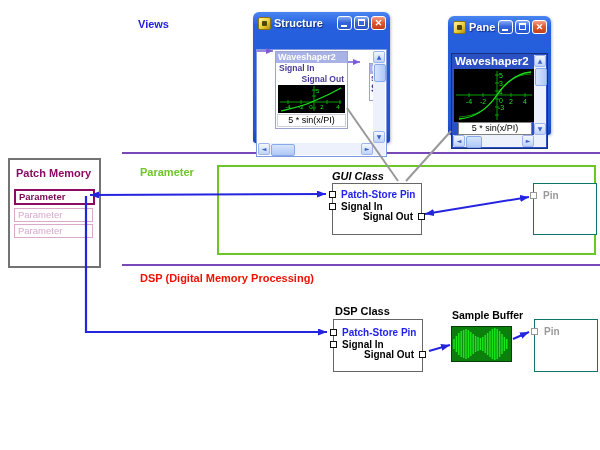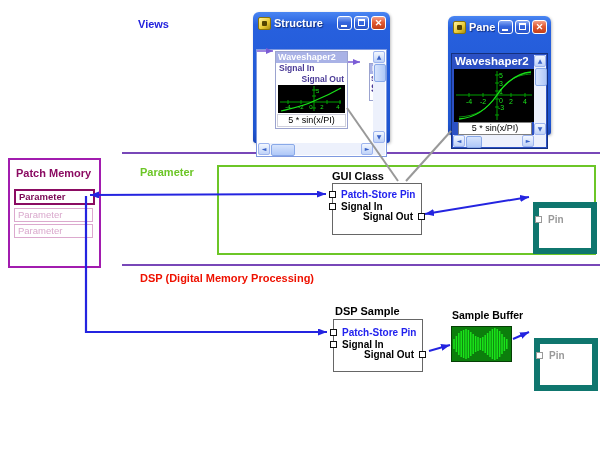--- a/index.html
+++ b/index.html
@@ -59,33 +59,33 @@
   .se-caption{font-size:9px;color:#000;text-align:center;height:11px;line-height:11px;margin:1px;border:1px solid #D0D0DC;}
 
   
   #panel-content{background:#2B50C4;border-color:#14307E;}
   .panel-heading{position:absolute;left:3px;top:1px;color:#fff;font-weight:bold;font-size:11.5px;white-space:nowrap;}
   .panel-graph{position:absolute;left:2px;top:15px;width:80px;height:53px;background:#000;}
   .panel-formula{position:absolute;left:6px;top:68px;width:74px;height:13px;background:#fff;border:1px solid #808080;
     box-sizing:border-box;font-size:9px;text-align:center;line-height:11px;color:#000;}
 
   
-  #patch-memory{position:absolute;left:8px;top:158px;width:93px;height:110px;border:2px solid #a21caf;
+  #patch-memory{position:absolute;left:8px;top:158px;width:93px;height:110px;border:2px solid #737373;
     background:#fff;box-sizing:border-box;}
   .pm-title{position:absolute;left:6px;top:7px;font-size:11px;font-weight:bold;color:#8B0B62;white-space:nowrap;}
   .pm-param{position:absolute;left:4px;width:74px;font-size:9.5px;line-height:12px;padding-left:3px;
     white-space:nowrap;overflow:hidden;box-sizing:content-box;}
   .pm-param.active{top:29px;height:12px;border:2px solid #8B0B62;color:#7A0A55;font-weight:bold;}
   .pm-param.in2{top:48px;height:12px;border:1px solid #DCA9CE;color:#D9A8CC;}
   .pm-param.in3{top:64px;height:12px;border:1px solid #DCA9CE;color:#D9A8CC;}
 
   
   .class-label{position:absolute;font-size:11px;font-weight:bold;color:#000;white-space:nowrap;}
   .class-box{position:absolute;background:#fff;border:1px solid #666;box-sizing:border-box;}
-  .pinbox{position:absolute;background:#fff;border:6px solid #0f766e;box-sizing:border-box;margin-top:19px;}
+  .pinbox{position:absolute;background:#fff;border:1px solid #0f766e;box-sizing:border-box;}
   .pin-sq{position:absolute;width:7px;height:7px;background:#fff;border:1px solid #111;box-sizing:border-box;}
   .pin-sq.gray{border-color:#999;}
   .lbl-blue{position:absolute;font-size:10px;font-weight:bold;color:#2222EE;white-space:nowrap;}
   .lbl-blk{position:absolute;font-size:10px;font-weight:bold;color:#000;white-space:nowrap;}
   .lbl-gray{position:absolute;font-size:10px;font-weight:bold;color:#999;white-space:nowrap;}
   #sample-buffer-label{position:absolute;left:452px;top:309px;font-size:10.5px;font-weight:bold;color:#000;}
   #sample-buffer-box{position:absolute;left:451px;top:326px;width:61px;height:36px;}
 
   #overlay{position:absolute;left:0;top:0;width:600px;height:450px;z-index:50;pointer-events:none;}
   svg text{font-family:"Liberation Sans",sans-serif;}
@@ -215,36 +215,36 @@
     </div>
   </div>
 
   <div id="patch-memory">
     <div class="pm-title">Patch Memory</div>
     <div class="pm-param active">Parameter</div>
     <div class="pm-param in2">Parameter</div>
     <div class="pm-param in3">Parameter</div>
   </div>
 
-  <div class="class-label" style="left:332px;top:170px;">GUI Class</div>
+  <div class="class-label" style="left:332px;top:170px;font-style:italic;">GUI Class</div>
   <div class="class-box" style="left:332px;top:183px;width:90px;height:52px;">
     <div class="pin-sq" style="left:-4px;top:7px;"></div>
     <div class="pin-sq" style="left:-4px;top:19px;"></div>
     <div class="pin-sq" style="right:-4px;top:29px;"></div>
     <div class="lbl-blue" style="left:8px;top:5px;">Patch-Store Pin</div>
     <div class="lbl-blk" style="left:8px;top:17px;">Signal In</div>
     <div class="lbl-blk" style="right:8px;top:27px;">Signal Out</div>
   </div>
 
   <div class="pinbox" style="left:533px;top:183px;width:64px;height:52px;">
     <div class="pin-sq gray" style="left:-4px;top:8px;"></div>
     <div class="lbl-gray" style="left:9px;top:6px;">Pin</div>
   </div>
 
-  <div class="class-label" style="left:335px;top:305px;">DSP Sample</div>
+  <div class="class-label" style="left:335px;top:305px;">DSP Class</div>
   <div class="class-box" style="left:333px;top:319px;width:90px;height:53px;">
     <div class="pin-sq" style="left:-4px;top:9px;"></div>
     <div class="pin-sq" style="left:-4px;top:21px;"></div>
     <div class="pin-sq" style="right:-4px;top:31px;"></div>
     <div class="lbl-blue" style="left:8px;top:7px;">Patch-Store Pin</div>
     <div class="lbl-blk" style="left:8px;top:19px;">Signal In</div>
     <div class="lbl-blk" style="right:8px;top:29px;">Signal Out</div>
   </div>
 
   <div id="sample-buffer-label">Sample Buffer</div>

